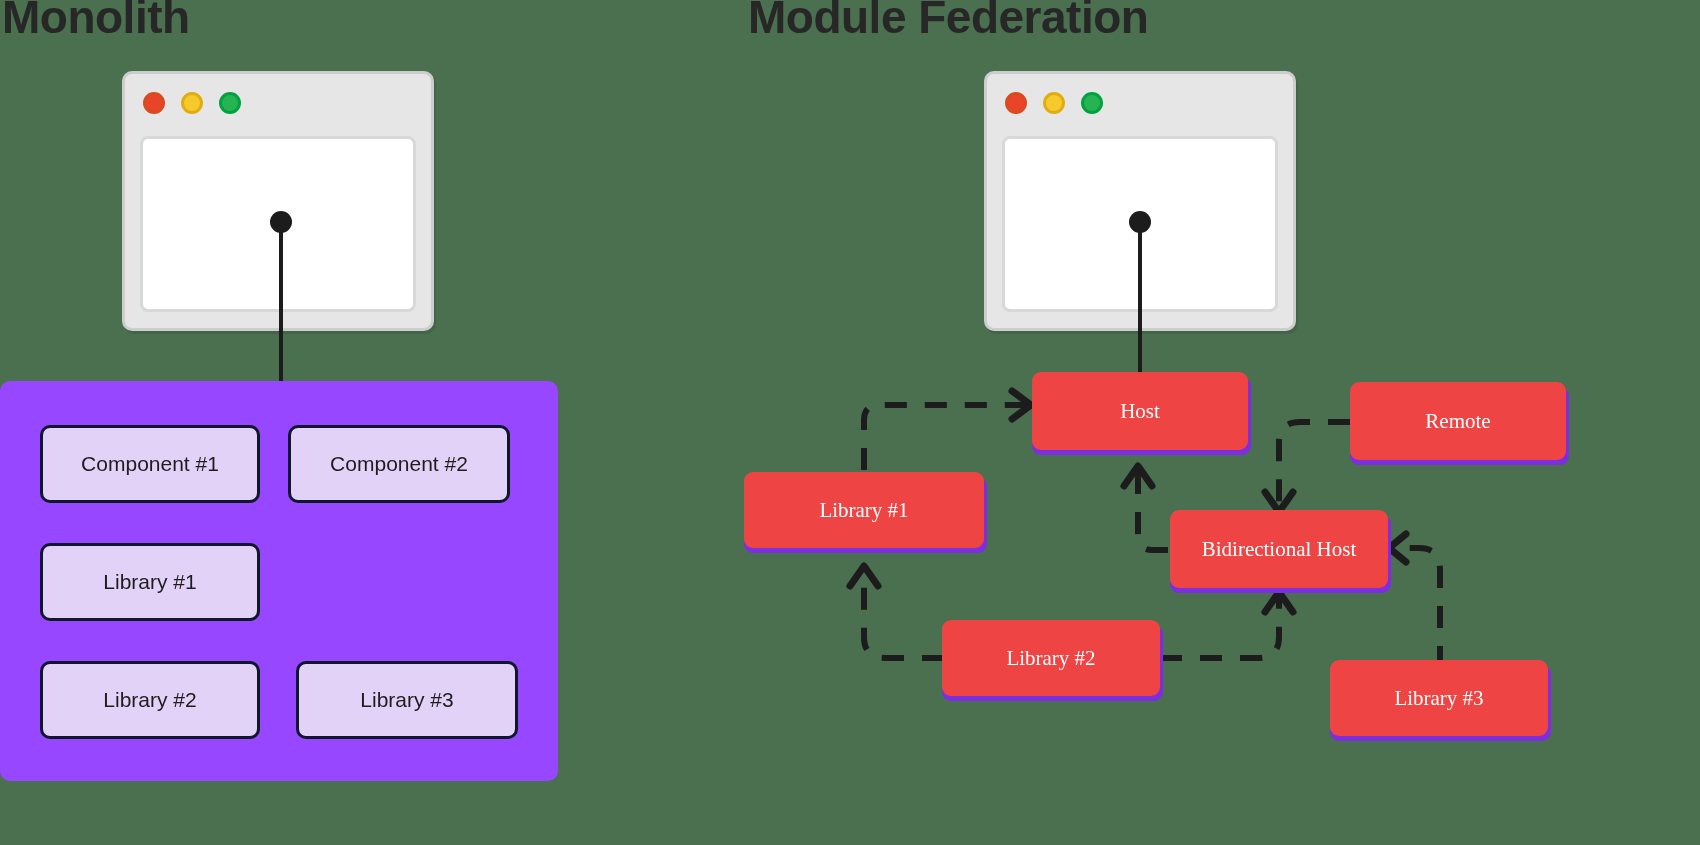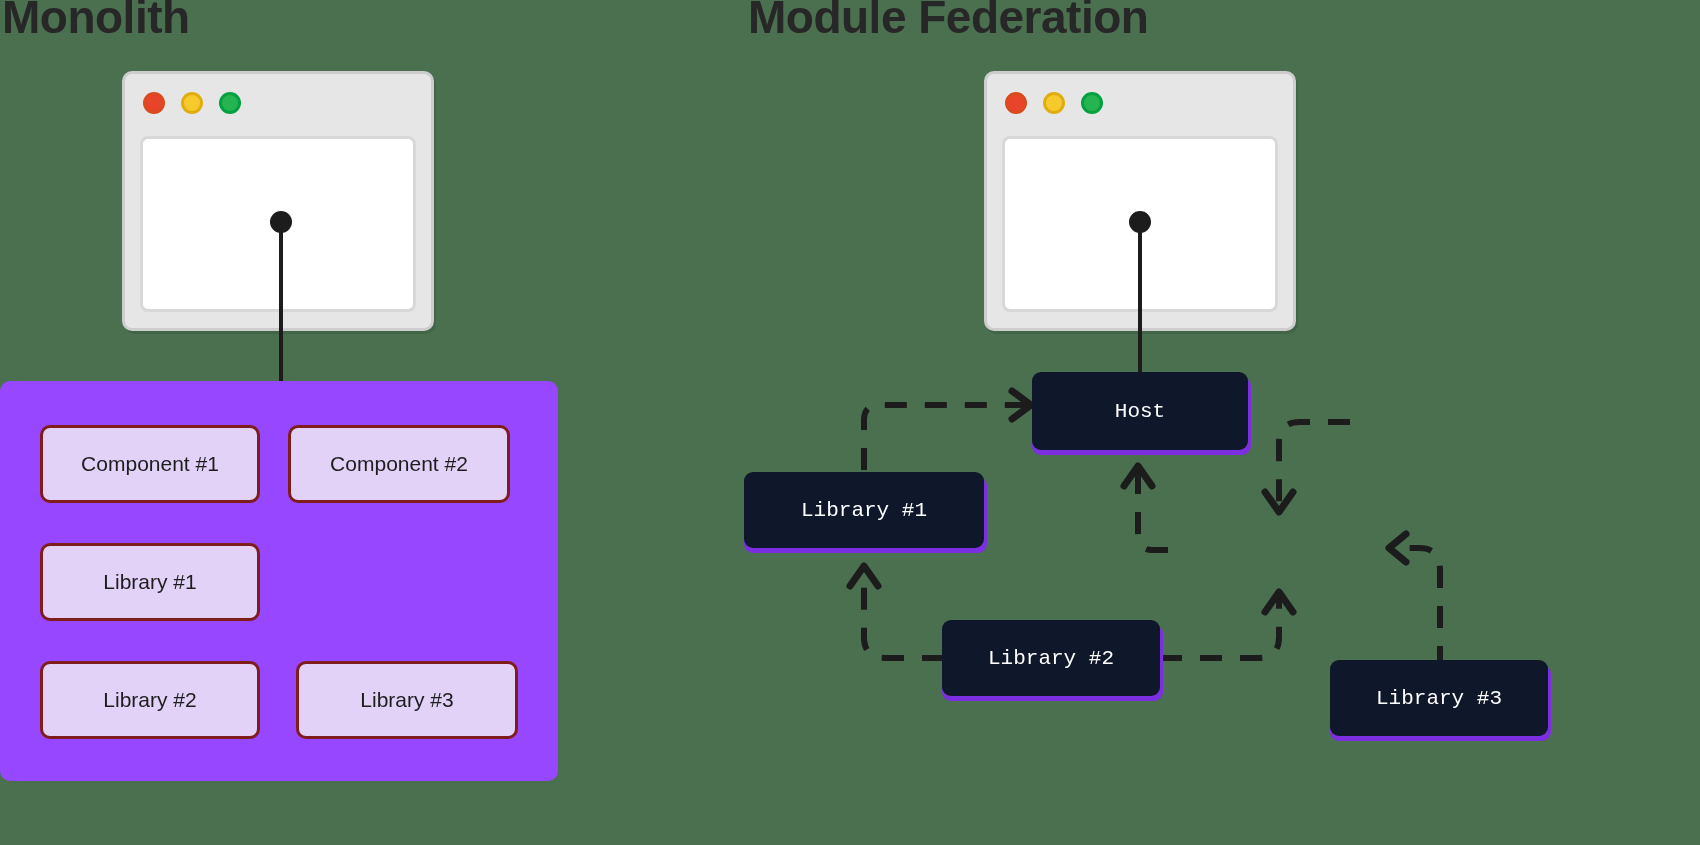--- a/index.html
+++ b/index.html
@@ -93,43 +93,43 @@
   
   #monolith-box {
     position: absolute;
     background: #9747ff;
     border-radius: 10px;
     box-sizing: border-box;
   }
   .mono-cell {
     position: absolute;
     background: #e3d2f8;
-    border: 3px solid #7f1d1d;
+    border: 3px solid #0f172a;
     border-radius: 10px;
     box-sizing: border-box;
     display: flex;
     align-items: center;
     justify-content: center;
     font-size: 21px;
     color: #1d1d1d;
     font-family: "Liberation Sans", sans-serif;
   }
 
   
   .mf-node {
     position: absolute;
-    background: #0f172a;
+    background: #ef4444;
     border-radius: 9px;
     box-sizing: border-box;
     display: flex;
     align-items: center;
     justify-content: center;
     color: #ffffff;
     font-size: 21px;
-    font-family: Liberation Mono, monospace;
+    font-family: Liberation Serif, serif;
     box-shadow: 0 5px 0 #7c2fe0, 3px 5px 0 #7c2fe0;
   }
 
   
   #arrow-layer {
     position: absolute;
     left: 0; top: 0;
     width: 1700px;
     height: 845px;
     pointer-events: none;
@@ -203,21 +203,23 @@
 
     <path class="dashed-path" d="M 1160 658 L 1258 658 Q 1279 658 1279 637 L 1279 598"></path>
     <path class="arrow-head" d="M 1265 612 L 1279 592 L 1293 612"></path>
 
     <path class="dashed-path" d="M 1440 668 L 1440 570 Q 1440 548 1419 548 L 1398 548"></path>
     <path class="arrow-head" d="M 1406 534 L 1389 548 L 1406 562"></path>
   </svg>
 
   <div class="mf-node" id="node-host" style="left:1032px; top:372px; width:216px; height:78px;">Host</div>
 
+  <div class="mf-node" id="node-remote" style="left:1350px; top:382px; width:216px; height:78px;">Remote</div>
 
   <div class="mf-node" id="node-library1" style="left:744px; top:472px; width:240px; height:76px;">Library #1</div>
 
+  <div class="mf-node" id="node-bidirectional-host" style="left:1170px; top:510px; width:218px; height:78px;">Bidirectional Host</div>
 
   <div class="mf-node" id="node-library2" style="left:942px; top:620px; width:218px; height:76px;">Library #2</div>
 
   <div class="mf-node" id="node-library3" style="left:1330px; top:660px; width:218px; height:76px;">Library #3</div>
 
 </div>
 
 </body></html>

